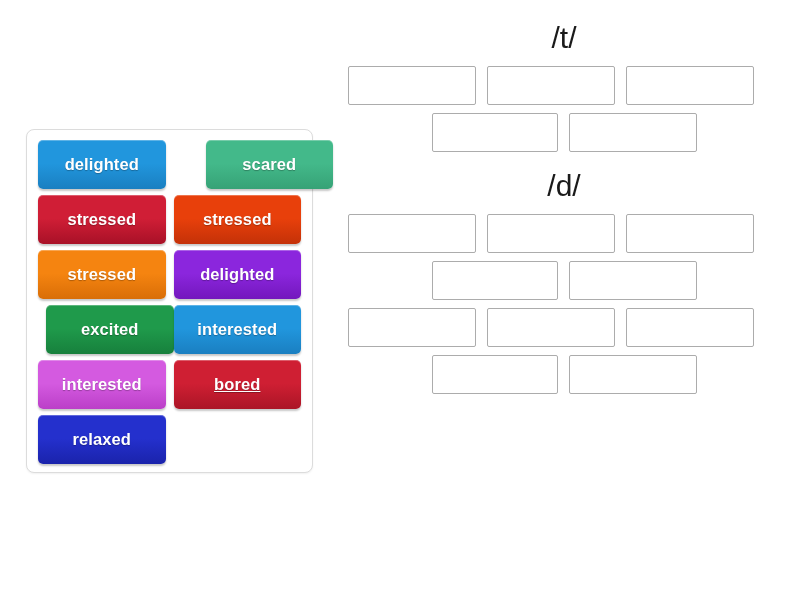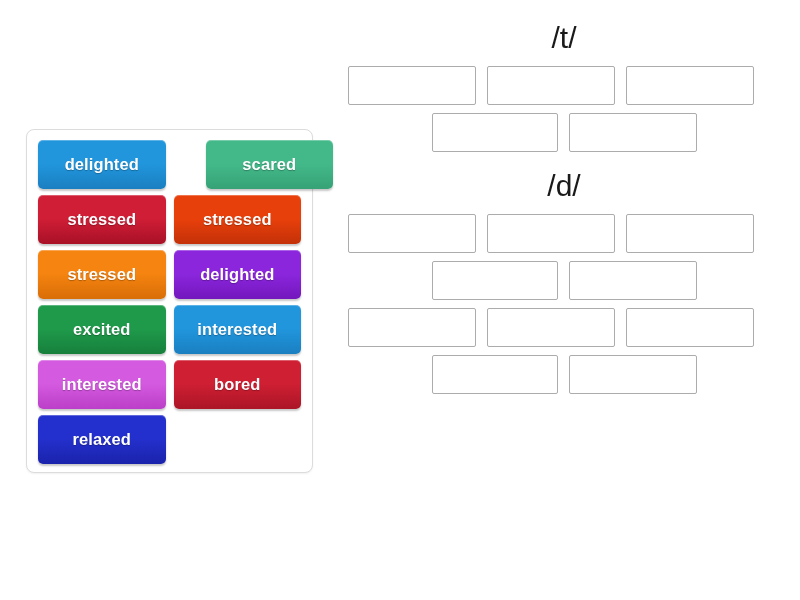--- a/index.html
+++ b/index.html
@@ -136,30 +136,30 @@
         <div class="tile">
           <div class="tile-inner" style="background: linear-gradient(rgb(232, 64, 11) 0%, rgb(232, 64, 11) 48%, rgb(196, 49, 8) 100%);">stressed</div>
         </div>
         <div class="tile">
           <div class="tile-inner" style="background: linear-gradient(rgb(245, 132, 16) 0%, rgb(245, 132, 16) 48%, rgb(217, 110, 7) 100%);">stressed</div>
         </div>
         <div class="tile">
           <div class="tile-inner" style="background: linear-gradient(rgb(139, 38, 221) 0%, rgb(139, 38, 221) 48%, rgb(115, 23, 189) 100%);">delighted</div>
         </div>
         <div class="tile">
-          <div class="tile-inner" style="background: linear-gradient(rgb(31, 154, 75) 0%, rgb(31, 154, 75) 48%, rgb(23, 128, 60) 100%);">excited</div>
+          <div class="tile-inner" style="background: linear-gradient(rgb(31, 154, 75) 0%, rgb(31, 154, 75) 48%, rgb(23, 128, 60) 100%); margin-left: 8px;">excited</div>
         </div>
         <div class="tile">
           <div class="tile-inner" style="background: linear-gradient(rgb(33, 150, 221) 0%, rgb(33, 150, 221) 48%, rgb(26, 127, 193) 100%);">interested</div>
         </div>
         <div class="tile">
           <div class="tile-inner" style="background: linear-gradient(rgb(212, 90, 224) 0%, rgb(212, 90, 224) 48%, rgb(187, 63, 200) 100%);">interested</div>
         </div>
         <div class="tile">
-          <div class="tile-inner" style="background: linear-gradient(rgb(207, 31, 51) 0%, rgb(207, 31, 51) 48%, rgb(171, 21, 38) 100%);">bored</div>
+          <div class="tile-inner" style="background: linear-gradient(rgb(207, 31, 51) 0%, rgb(207, 31, 51) 48%, rgb(171, 21, 38) 100%); text-decoration: underline;">bored</div>
         </div>
         <div class="tile">
           <div class="tile-inner" style="background: linear-gradient(rgb(36, 48, 205) 0%, rgb(36, 48, 205) 48%, rgb(26, 35, 171) 100%); text-align: right;">relaxed</div>
         </div>
       </div>
   </div>
 
   <div id="groups">
       <div class="group">
         <div class="group-title">/t/</div>

